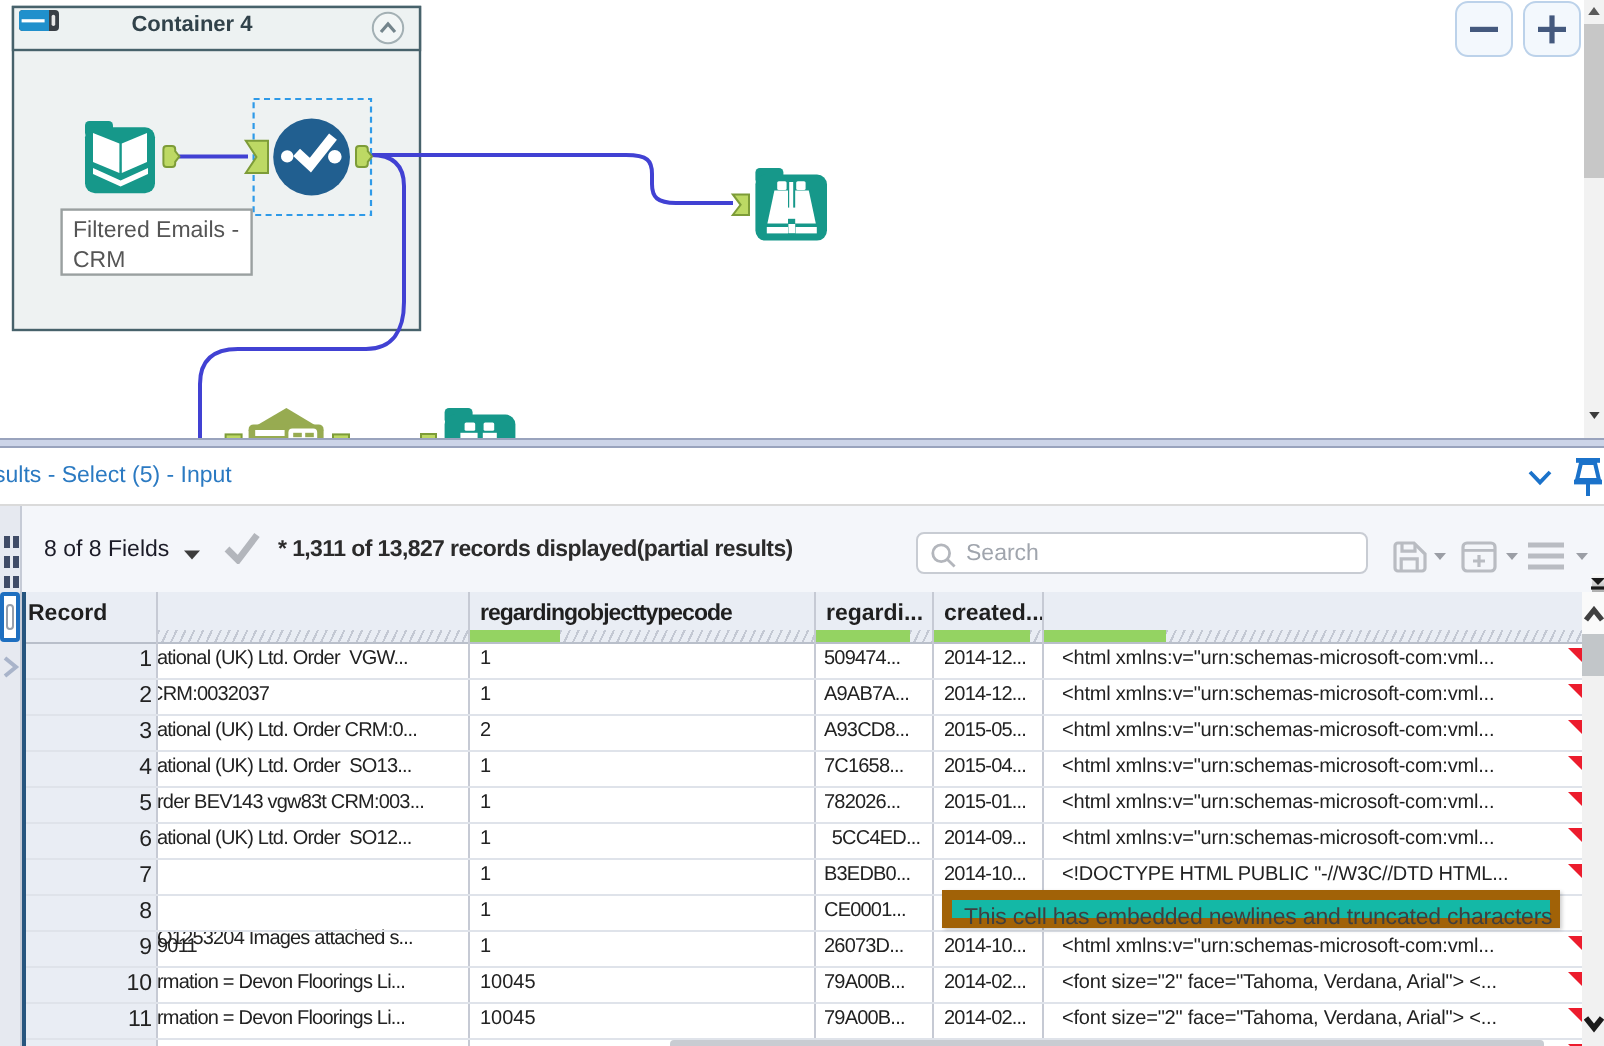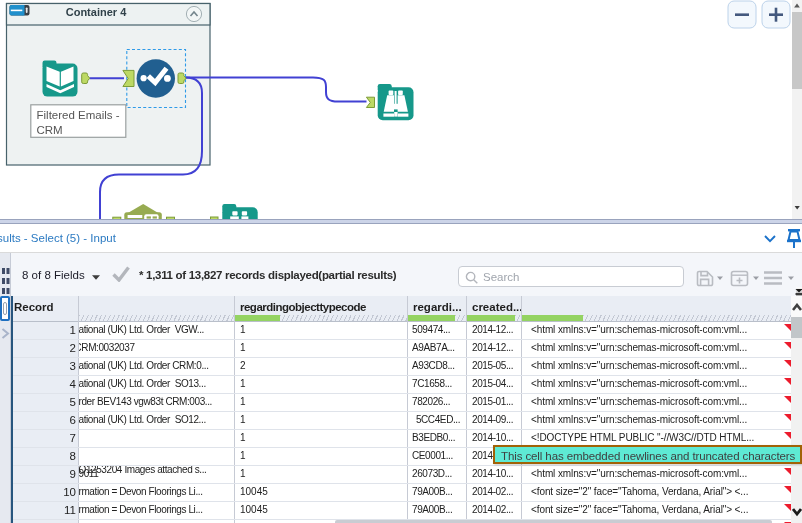--- a/index.html
+++ b/index.html
@@ -310,21 +310,21 @@
         <path d="M1 7 L5 2 L9 7" fill="none" stroke="#404040" stroke-width="2.6"></path>
       </svg>
   <div class="abs" style="left:0;top:21px;width:11px;height:21px;background:#c2c6c9;"></div>
   <svg class="abs" style="left:1px;top:211px;" width="10" height="10">
         <path d="M1 2 L5 7 L9 2" fill="none" stroke="#1a1a1a" stroke-width="2.8"></path>
       </svg>
 </div>
 
 <div class="abs" style="left:335px;top:519.5px;width:437px;height:5px;background:#c9ccd2;border-radius:2px;"></div>
 
-<div class="abs" style="left:493px;top:445px;width:309px;height:19px;background:#5eead4;border:2px solid #a16207;box-sizing:border-box;box-shadow:1px 1px 2px rgba(0,0,0,0.2);">
+<div class="abs" style="left:471px;top:445px;width:309px;height:19px;background:#14b8a6;border:5px solid #a16207;box-sizing:border-box;box-shadow:1px 1px 2px rgba(0,0,0,0.2);">
   <div class="abs" style="left:6px;top:3px;font-size:11.5px;color:#3f3f3f;white-space:nowrap;letter-spacing:-0.1px;">This cell has embedded newlines and truncated characters</div>
 </div>
 
 <style>
 .hatch{background:repeating-linear-gradient(115deg,#c3c8d3 0 1px,transparent 1px 4px);}
 .hcell{position:absolute;top:5px;font-size:11.5px;font-weight:bold;color:#1f1f1f;white-space:nowrap;overflow:hidden;}
 .cdiv{position:absolute;top:0;width:1px;height:227px;background:#c6cad4;}
 .row{position:absolute;left:0;width:780px;height:18px;border-bottom:1px solid #dfe3ea;box-sizing:border-box;}
 .rec{position:absolute;left:0;top:0;width:67px;height:17px;background:#e9edf4;font-size:11.5px;color:#222;text-align:right;padding:2px 2px 0 0;box-sizing:border-box;}
 .cell{position:absolute;top:2px;font-size:10px;color:#222;white-space:pre;overflow:hidden;height:15px;}

